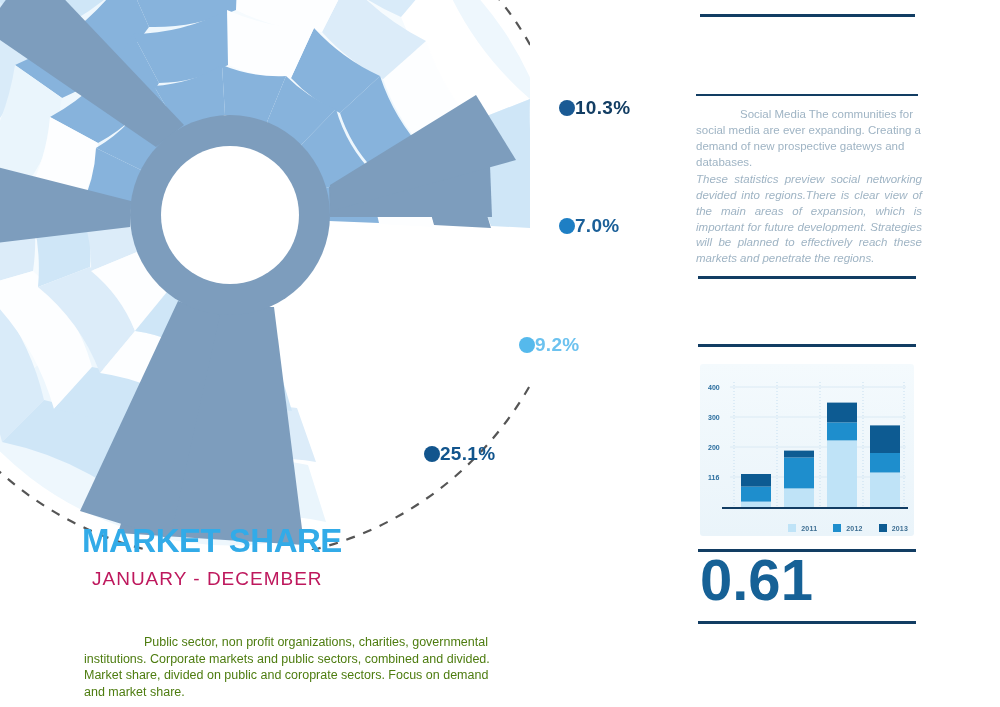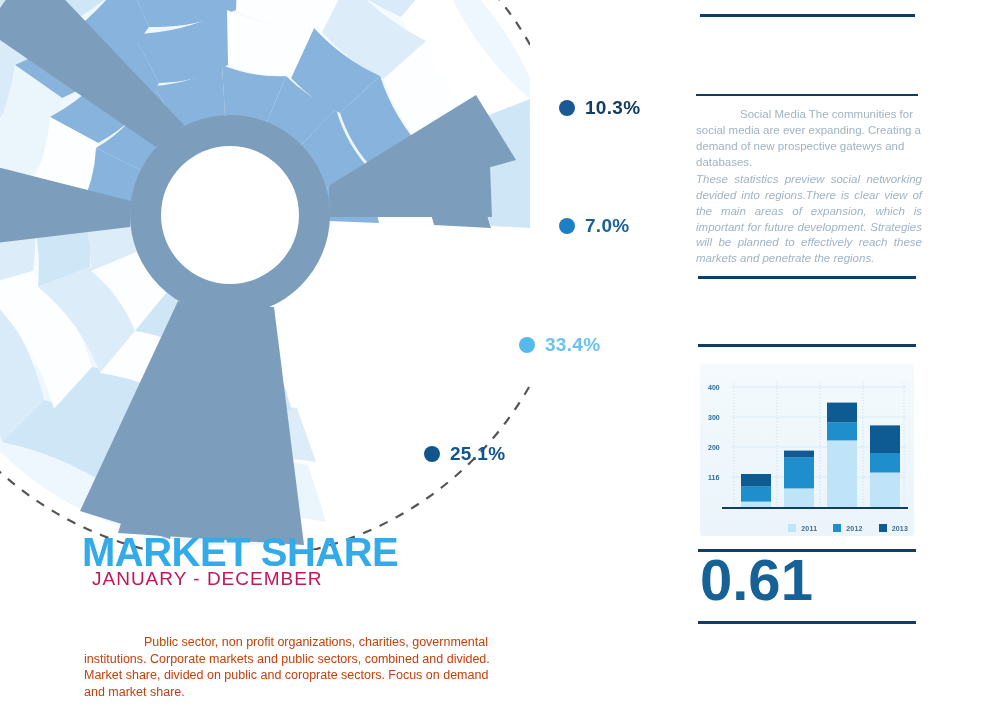--- a/index.html
+++ b/index.html
@@ -10,46 +10,46 @@
     overflow:hidden;
     position:relative;
   }
   .stage{position:relative;width:1000px;height:707px;overflow:hidden;}
 
   
   .radial-wrap{position:absolute;left:-270px;top:-250px;width:800px;height:800px;}
   .radial-wrap svg{display:block;}
 
   
-  .callout{position:absolute;display:flex;align-items:center;gap:10px;justify-content:space-between;}
+  .callout{position:absolute;display:flex;align-items:center;justify-content:space-between;}
   .callout .dot{width:16px;height:16px;border-radius:50%;flex:0 0 auto;}
   .callout .val{font-size:19px;font-weight:bold;letter-spacing:.3px;}
 
   #cal-0{left:559px;top:97px;}
   #cal-1{left:559px;top:215px;}
   #cal-2{left:519px;top:334px;}
   #cal-3{left:424px;top:443px;}
 
   
   .ms-title{
     position:absolute;left:82px;top:524px;
-    font-size:40px;font-weight:bold;color:#32abe8;
-    letter-spacing:-0.5px;line-height:1;margin-top:8px;
+    font-size:33px;font-weight:bold;color:#32abe8;
+    letter-spacing:-0.5px;line-height:1;
   }
   .ms-sub{
     position:absolute;left:92px;top:568px;
     font-size:19px;color:#be185d;letter-spacing:1px;
   }
   .ms-p1{
     position:absolute;left:84px;top:598px;
     font-size:12.5px;color:#5c5c5c;line-height:1.33;
   }
   .ms-p2{
     position:absolute;left:84px;top:634px;width:420px;
-    font-size:12.5px;color:#c2410c;line-height:1.33;
+    font-size:12.5px;color:#4d7c0f;line-height:1.33;
     text-indent:60px;
   }
 
   
   .rule{position:absolute;height:3px;background:#123d63;}
   .rule.thin{height:2px;}
 
   .data-title{
     position:absolute;left:700px;top:16px;
     font-size:66px;font-weight:bold;color:#166196;
@@ -193,21 +193,21 @@
   <div class="callout" id="cal-0">
     <span class="dot" style="background:#1a5a94"></span>
     <span class="val" style="color:#123d63">10.3%</span>
   </div>
   <div class="callout" id="cal-1">
     <span class="dot" style="background:#1e7fc4"></span>
     <span class="val" style="color:#1a5f98">7.0%</span>
   </div>
   <div class="callout" id="cal-2">
     <span class="dot" style="background:#55b9ec"></span>
-    <span class="val" style="color:#6cc2ef">33.4%</span>
+    <span class="val" style="color:#6cc2ef">9.2%</span>
   </div>
   <div class="callout" id="cal-3">
     <span class="dot" style="background:#12558d"></span>
     <span class="val" style="color:#12558d">25.1%</span>
   </div>
 
   <div class="ms-title">MARKET SHARE</div>
   <div class="ms-sub">JANUARY - DECEMBER</div>
   <div class="ms-p2">Public sector, non profit organizations, charities, governmental institutions. Corporate markets and public sectors, combined and divided. Market share, divided on public and coroprate sectors. Focus on demand and market share.</div>
 

